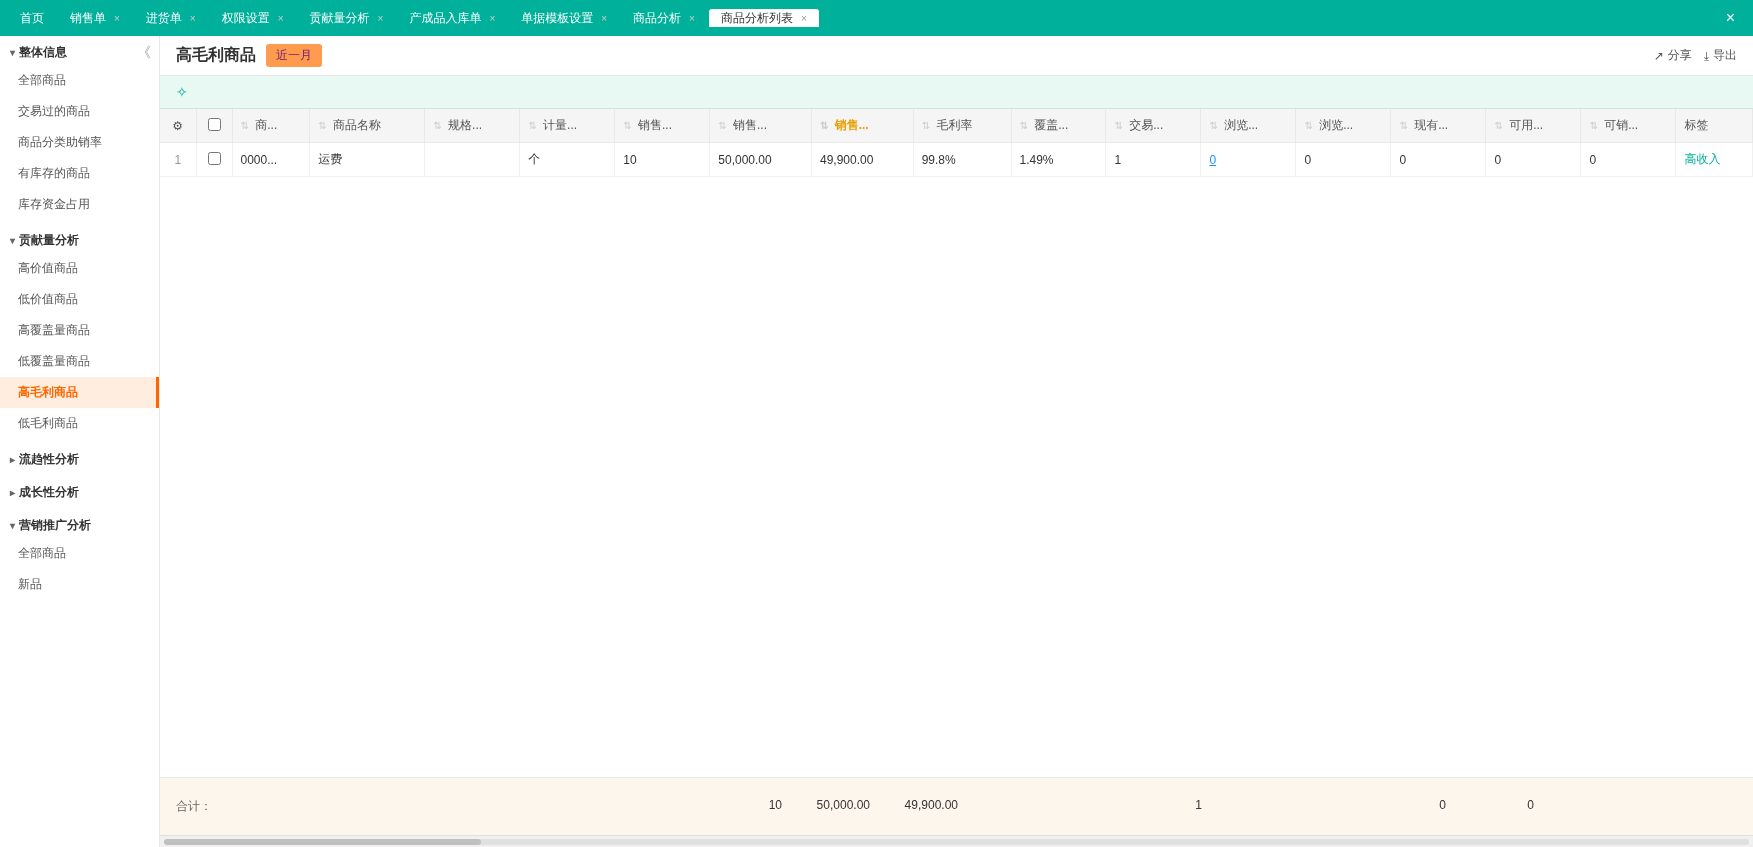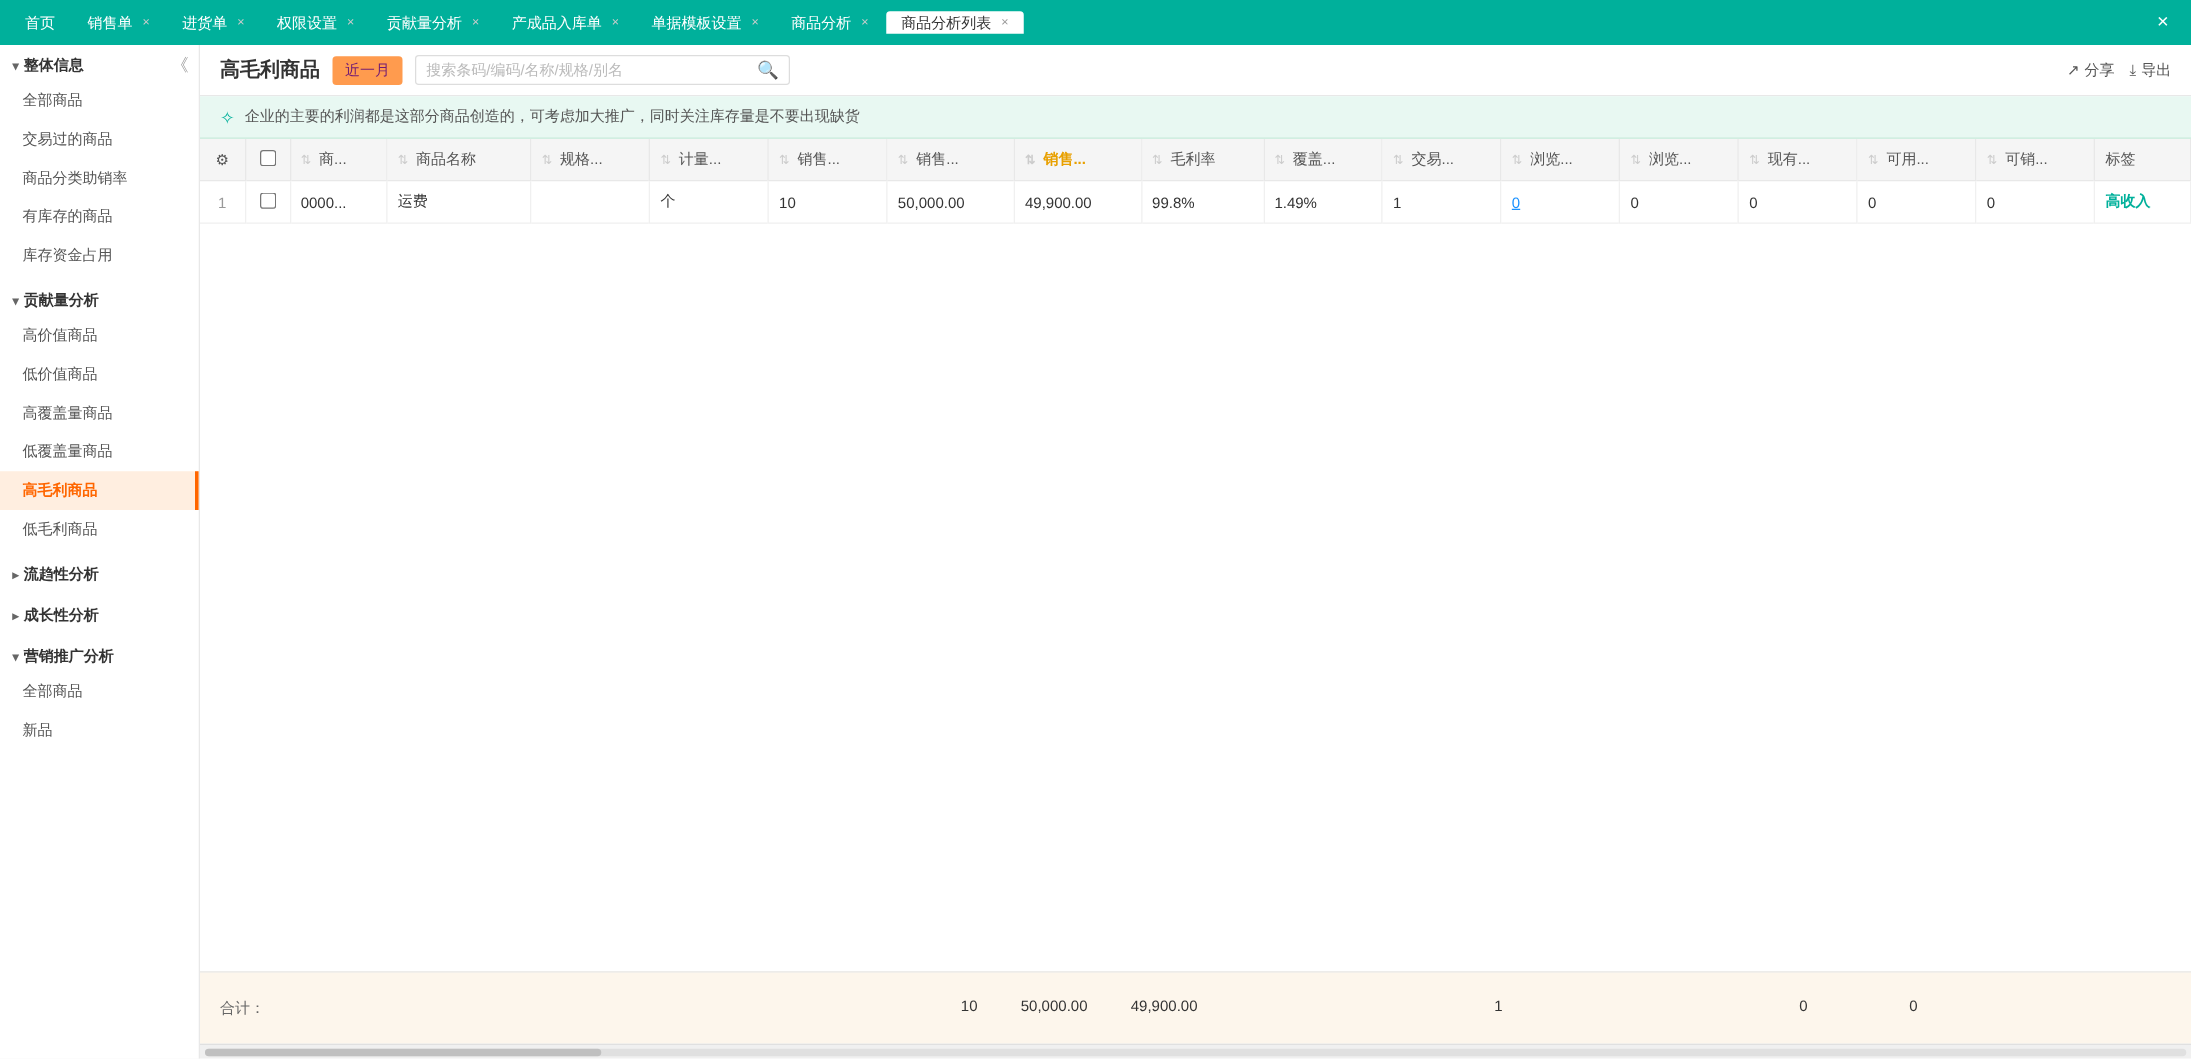--- a/index.html
+++ b/index.html
@@ -182,21 +182,21 @@
     }
     thead th .col-sort { color: #ccc; font-size: 10px; margin-right: 3px; }
     tbody tr { border-bottom: 1px solid #f0f0f0; }
     tbody td {
       padding: 8px 8px;
       color: #333;
       border-right: 1px solid #f0f0f0;
       white-space: nowrap;
     }
     .row-num { color: #999; text-align: center; }
-    .tag-high { color: #00b09b; font-weight: bold; }
+    .tag-high { color: #00b09b; font-weight: normal; }
     .col-link { color: #1890ff; text-decoration: underline; cursor: pointer; }
 
     
     .footer-summary {
       display: flex;
       align-items: flex-start;
       padding: 20px 16px;
       background: #fdf6ec;
       border-top: 1px solid #e8e8e8;
       font-size: 12px;
@@ -334,39 +334,34 @@
       <div class="sidebar-item">全部商品</div>
       <div class="sidebar-item">新品</div>
     </div>
   </div>
 
   <div class="content-area">
 
     <div class="content-header">
       <span class="content-title">高毛利商品</span>
       <button class="filter-btn">近一月</button>
-      <div class="search-box">
-        <input type="text" placeholder="搜索条码/编码/名称/规格/别名" style="">
-        <span class="search-icon">🔍</span>
-      </div>
       <div class="header-actions">
         <div class="header-action-btn">
           <span>↗</span>
           <span>分享</span>
         </div>
         <div class="header-action-btn">
           <span>⤓</span>
           <span>导出</span>
         </div>
       </div>
     </div>
 
     <div class="notice-bar">
       <span class="notice-icon">✧</span>
-      <span>企业的主要的利润都是这部分商品创造的，可考虑加大推广，同时关注库存量是不要出现缺货</span>
     </div>
 
     <div class="table-container">
       <table>
         <thead>
           <tr>
             <th style="width:36px;text-align:center;">
               <span>⚙</span>
             </th>
             <th style="width:36px;text-align:center;">

